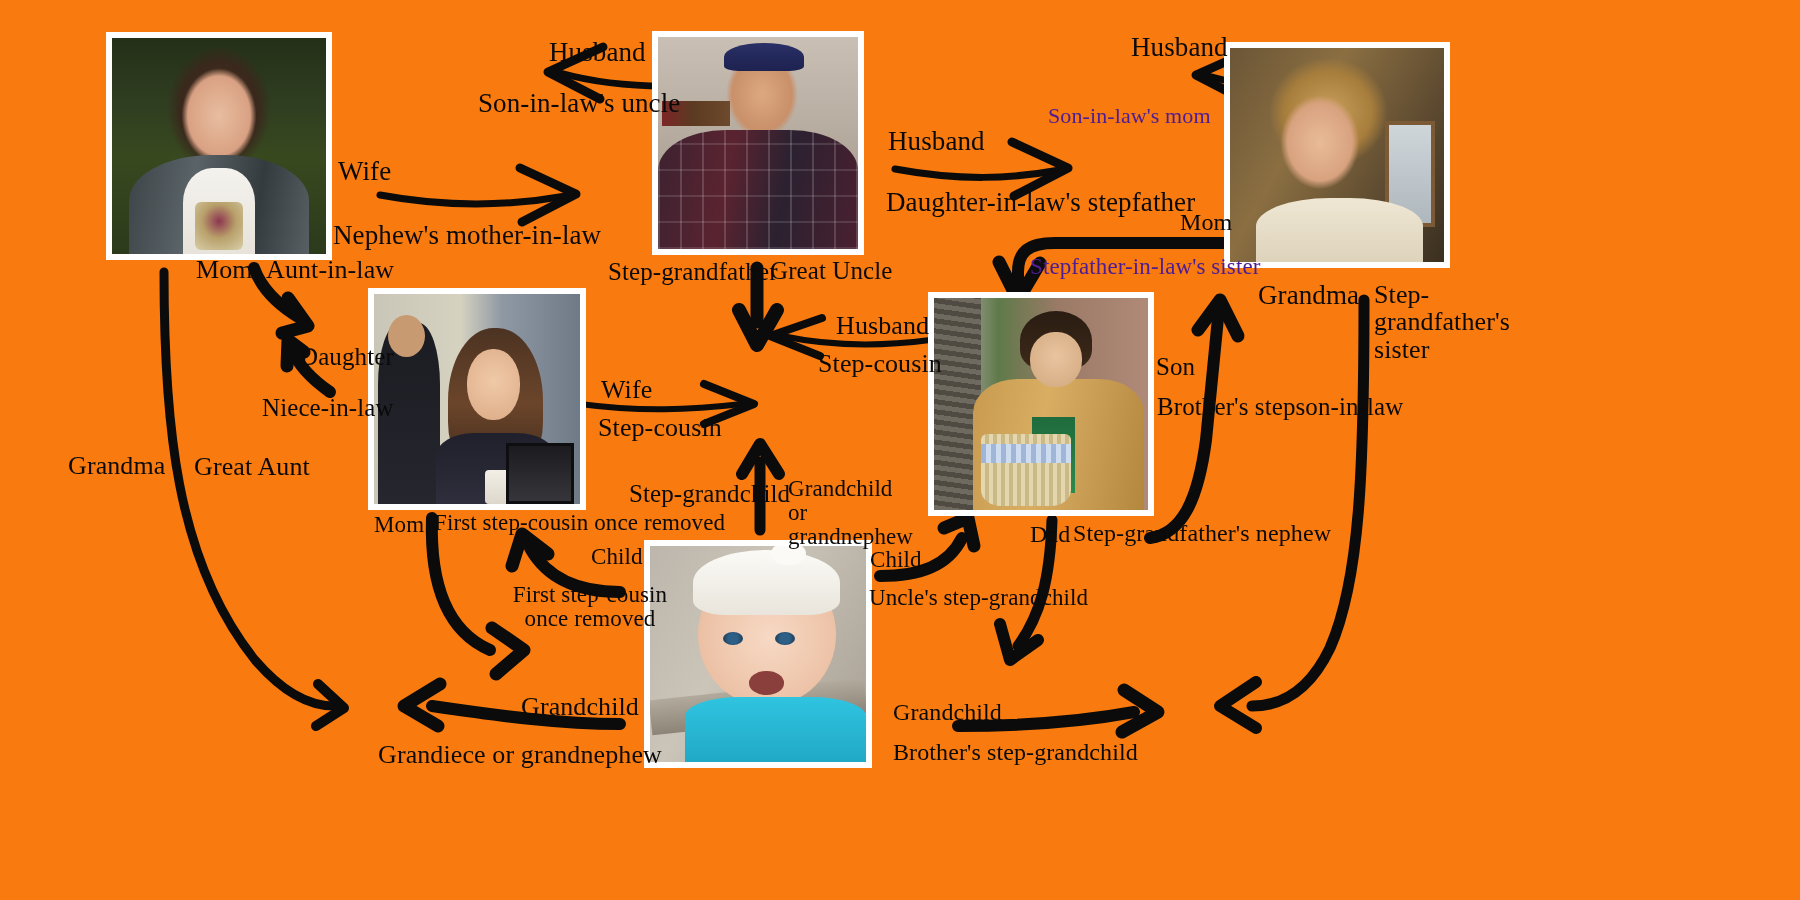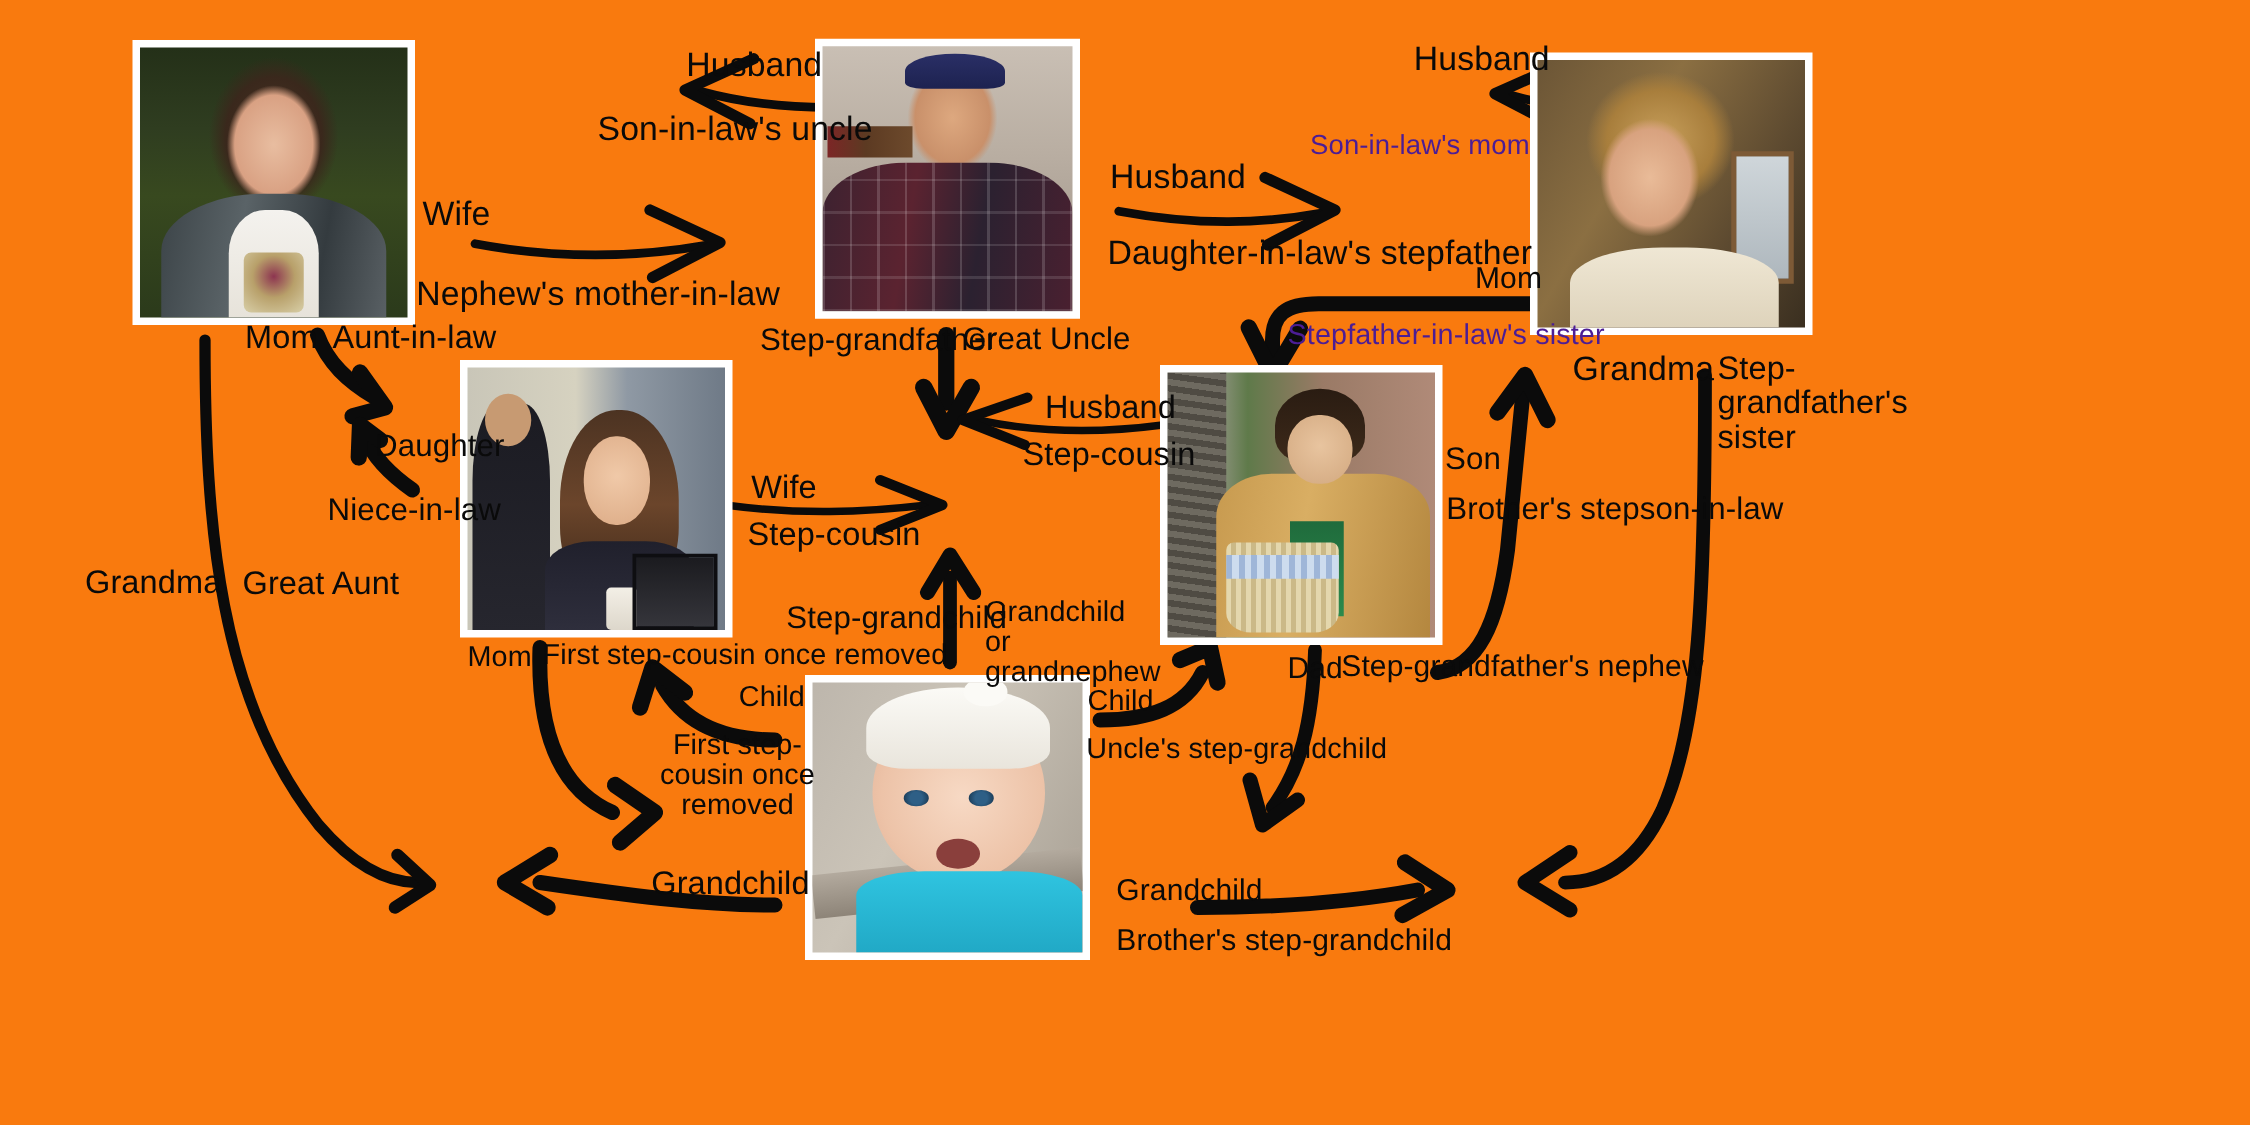--- a/index.html
+++ b/index.html
@@ -19,21 +19,21 @@
     overflow:hidden;
   }
   .photo > .inner{
     width:100%;height:100%;
     background-size:cover;background-position:center;
     position:relative;overflow:hidden;
   }
   .lbl{
     position:absolute;
     color:#0a0a0a;
-    font-family:Liberation Sans, sans-serif;
+    font-family:Liberation Serif, serif;
     white-space:nowrap;
     line-height:1.05;
     letter-spacing:.1px;
   }
   .lbl.wrap{white-space:normal;}
   svg.arrows{
     position:absolute;left:0;top:0;width:1800px;height:900px;
     pointer-events:none;
   }
   
@@ -404,18 +404,19 @@
   <span class="lbl" style="left: 870px; top: 548px; font-size: 23px; color: rgb(10, 10, 10);">Child</span>
 
   <span class="lbl" style="left: 869px; top: 586px; font-size: 23px; color: rgb(10, 10, 10);">Uncle's step-grandchild</span>
 
   <span class="lbl" style="left: 1030px; top: 522px; font-size: 24px; color: rgb(10, 10, 10);">Dad</span>
 
   <span class="lbl" style="left: 1073px; top: 521px; font-size: 24px; color: rgb(10, 10, 10);">Step-grandfather's nephew</span>
 
   <span class="lbl" style="left: 521px; top: 693px; font-size: 26px; color: rgb(10, 10, 10);">Grandchild</span>
 
+  <span class="lbl" style="left: 378px; top: 741px; font-size: 26px; color: rgb(10, 10, 10);">Grandiece or grandnephew</span>
 
   <span class="lbl" style="left: 893px; top: 700px; font-size: 24px; color: rgb(10, 10, 10);">Grandchild</span>
 
   <span class="lbl" style="left: 893px; top: 740px; font-size: 24px; color: rgb(10, 10, 10);">Brother's step-grandchild</span>
 
 </div>
 
 </body></html>

